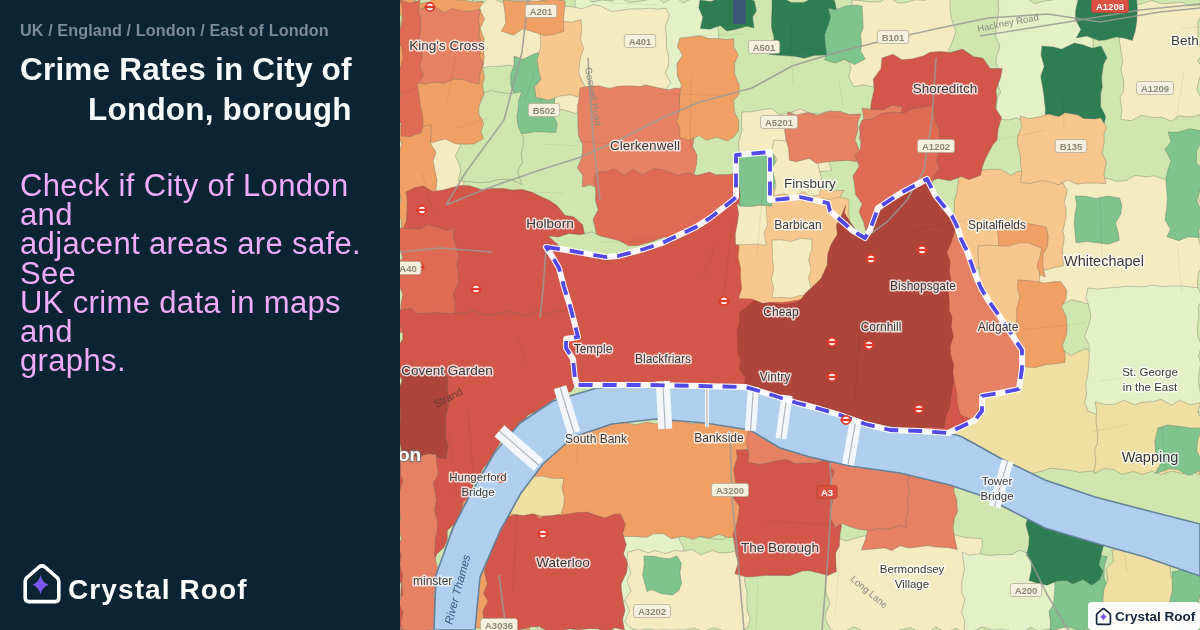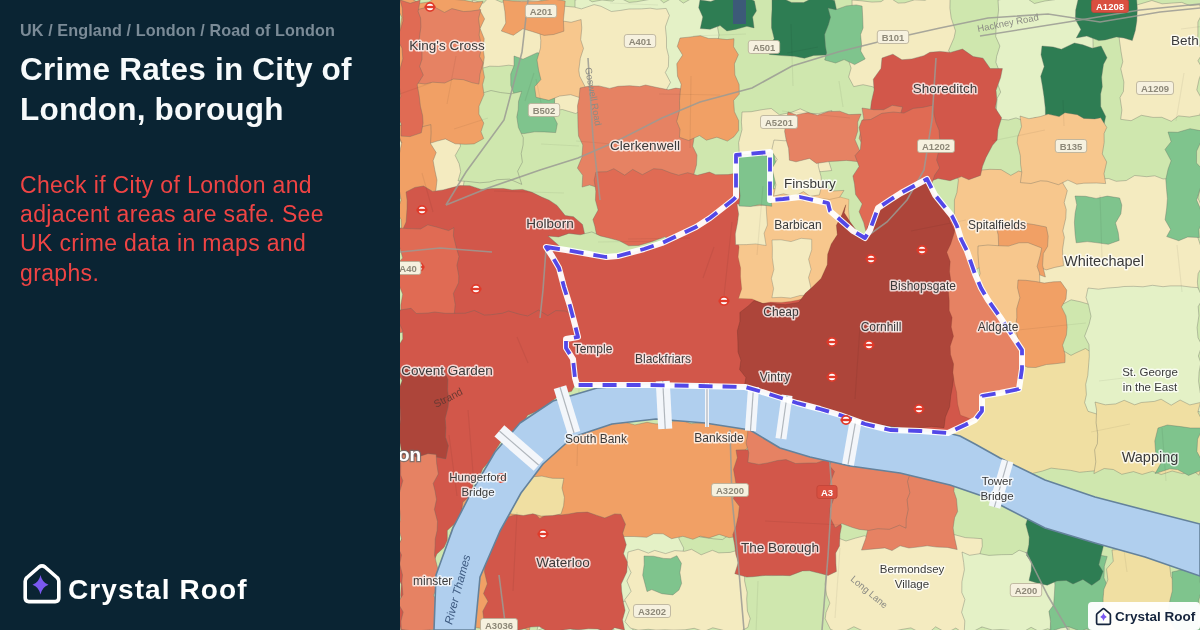--- a/index.html
+++ b/index.html
@@ -1,22 +1,22 @@
 <!DOCTYPE html>
 <html><head>
 <meta charset="utf-8">
 <style>
   html,body{margin:0;padding:0;}
   body{width:1200px;height:630px;overflow:hidden;font-family:"Liberation Sans",sans-serif;}
   .card{position:relative;width:1200px;height:442px;background:#0a2433;}
   .panel{position:absolute;left:0;top:0;width:400px;height:630px;background:#0a2433;z-index:2;}
   .map{position:absolute;left:400px;top:0;width:800px;height:630px;overflow:hidden;}
   .crumb{position:absolute;left:20px;top:21px;font-size:16.2px;font-weight:bold;color:#7b8b97;letter-spacing:0.1px;}
-  h1{position:absolute;left:20px;top:50px;margin:0;font-size:31.5px;line-height:39.5px;font-weight:bold;color:#f7fafb;letter-spacing:0.2px;}
-  .desc{position:absolute;left:20px;top:171px;width:380px;font-size:23px;line-height:29.2px;letter-spacing:0.35px;color:#ef4444;}
+  h1{position:absolute;left:20px;top:50px;margin:0;font-size:31.5px;line-height:39.5px;font-weight:bold;color:#f7fafb;letter-spacing:0.2px;text-align:right;}
+  .desc{position:absolute;left:20px;top:171px;width:380px;font-size:31px;line-height:29.2px;letter-spacing:0.35px;color:#f0abfc;}
   .logo{position:absolute;left:20px;top:563px;}
   .logotext{position:absolute;left:68px;top:574px;font-size:28px;font-weight:bold;color:#fff;letter-spacing:1.1px;}
 </style>
 </head>
 <body>
 <div class="card">
 
   <div class="map">
 <svg width="800" height="630" viewBox="0 0 800 630" style="position:absolute;left:0;top:0">
 
@@ -504,21 +504,21 @@
             <path d="M3.2,6.2 L8.5,1.6 Q9.5,0.8 10.5,1.6 L15.8,6.2 Q16.4,6.8 16.4,7.6 L16.4,15.4 Q16.4,16.8 15,16.8 L4,16.8 Q2.6,16.8 2.6,15.4 L2.6,7.6 Q2.6,6.8 3.2,6.2 Z" fill="none" stroke="#15243c" stroke-width="1.7" stroke-linejoin="round"></path>
             <path d="M9.5,5.2 Q10.1,8.4 12.8,9.4 Q10.1,10.4 9.5,13.6 Q8.9,10.4 6.2,9.4 Q8.9,8.4 9.5,5.2 Z" fill="#7a58f0"></path>
           </g>
 <text x="715" y="621" font-size="13.5" font-weight="bold" font-family="Liberation Sans, sans-serif" fill="#15243c" letter-spacing="0">Crystal Roof</text>
 </g>
 </svg>
   </div>
 
   <div class="panel">
 
-    <div class="crumb">UK / England / London / Road of London</div>
+    <div class="crumb">UK / England / London / East of London</div>
 
     <h1>Crime Rates in City of<br>London, borough</h1>
 
     <div class="desc">Check if City of London and<br>adjacent areas are safe. See<br>UK crime data in maps and<br>graphs.</div>
 
     <svg class="logo" width="44" height="42" viewBox="0 0 44 42">
       <path d="M7,14.5 L19,4 Q22,1.8 25,4 L37,14.5 Q38.8,16 38.8,18.3 L38.8,35 Q38.8,38.6 35.2,38.6 L8.8,38.6 Q5.2,38.6 5.2,35 L5.2,18.3 Q5.2,16 7,14.5 Z" fill="none" stroke="#ffffff" stroke-width="3.6" stroke-linejoin="round"></path>
       <path d="M20.5,12 Q22,19.5 28.5,21.8 Q22,24.1 20.5,31.6 Q19,24.1 12.5,21.8 Q19,19.5 20.5,12 Z" fill="#7a58f0"></path>
     </svg>
 

